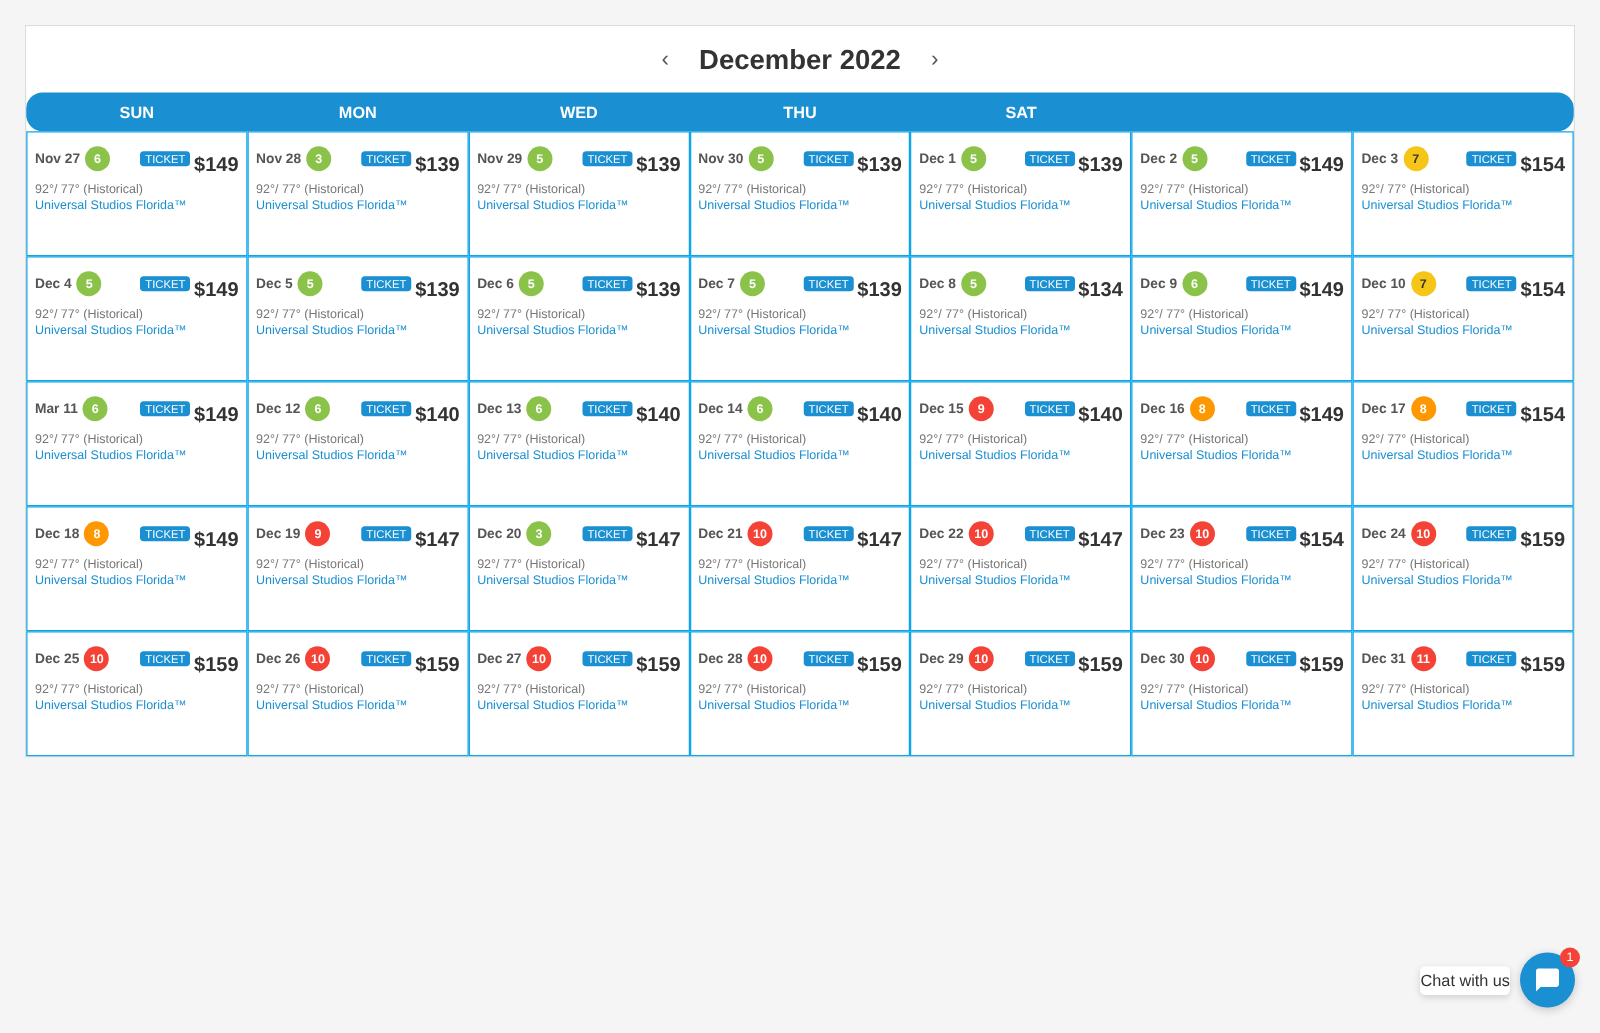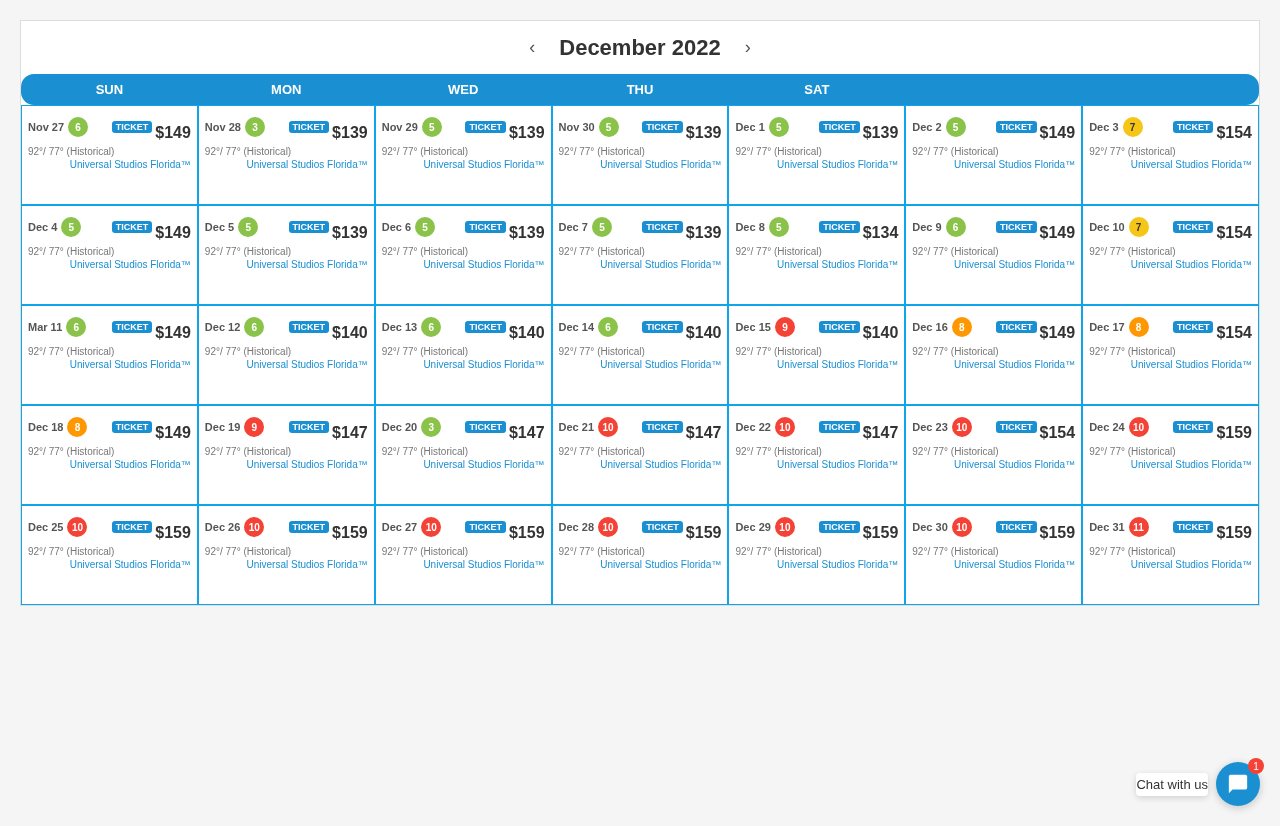--- a/index.html
+++ b/index.html
@@ -10,24 +10,24 @@
     .calendar-title { font-size: 22px; font-weight: bold; color: #333; }
     .calendar-header { display: grid; grid-template-columns: repeat(7, 1fr); background: #1a8fd1; border-radius: 13px; }
     .day-header { color: #fff; text-align: center; padding: 8px 0; font-weight: bold; font-size: 13px; }
     .calendar-grid { display: grid; grid-template-columns: repeat(7, 1fr); }
     .cal-cell { border: 1px solid #0ea5e9; padding: 6px; min-height: 100px; vertical-align: top; }
     .cell-top { display: flex; align-items: center; justify-content: space-between; margin-bottom: 4px; }
     .date-badge { display: flex; align-items: center; gap: 4px; }
     .date-label { font-size: 11px; color: #555; font-weight: bold; }
     .crowd-badge { width: 20px; height: 20px; border-radius: 50%; display: flex; align-items: center; justify-content: center; font-size: 10px; font-weight: bold; color: #fff; flex-shrink: 0; }
     .ticket-price { display: flex; align-items: center; gap: 3px; }
-    .ticket-btn { background: #1a8fd1; color: #fff; font-size: 9px; border-radius: 3px; padding: 1px 4px; font-weight: bold; }
+    .ticket-btn { background: #1a8fd1; color: #fff; font-size: 9px; border-radius: 3px; padding: 1px 4px; font-weight: normal; }
     .price-text { font-size: 16px; font-weight: bold; color: #333; margin-top: 12px; }
     .weather-text { font-size: 10px; color: #777; margin: 2px 0; }
-    .park-link { font-size: 10px; color: #1a8fd1; text-decoration: none; display: block; margin-top: 2px; text-align: right; }
+    .park-link { font-size: 10px; color: #1a8fd1; text-decoration: none; display: block; margin-top: 2px; }
     .chat-widget { position: fixed; bottom: 20px; right: 20px; display: flex; align-items: center; gap: 8px; }
     .chat-label { font-size: 13px; color: #333; background: #fff; padding: 4px 0; border-radius: 4px; box-shadow: 0 2px 6px rgba(0,0,0,0.15); }
     .chat-icon-btn { background: #1a8fd1; width: 44px; height: 44px; border-radius: 50%; display: flex; align-items: center; justify-content: center; cursor: pointer; box-shadow: 0 2px 8px rgba(0,0,0,0.2); position: relative; }
     .chat-badge { position: absolute; top: -4px; right: -4px; background: #f44336; color: #fff; border-radius: 50%; width: 16px; height: 16px; font-size: 10px; display: flex; align-items: center; justify-content: center; }
   </style>
 </head>
 <body>
 
 <div class="calendar-wrapper">
 

